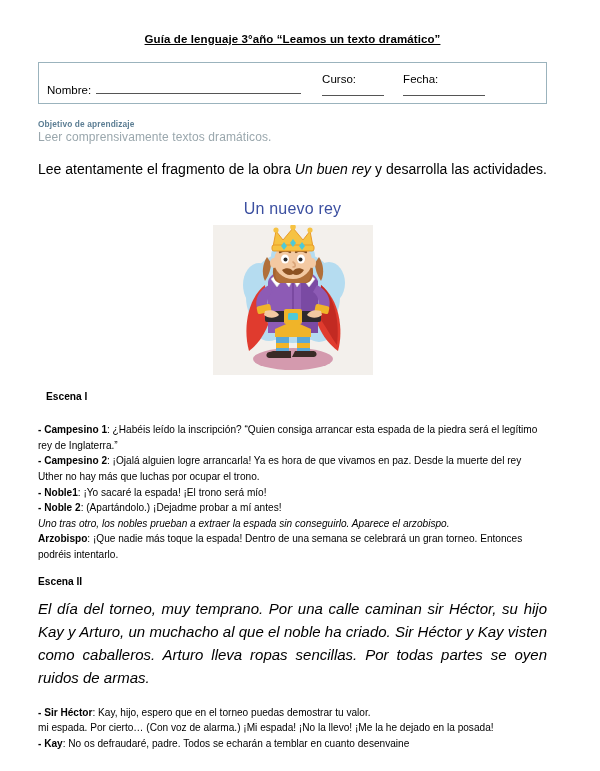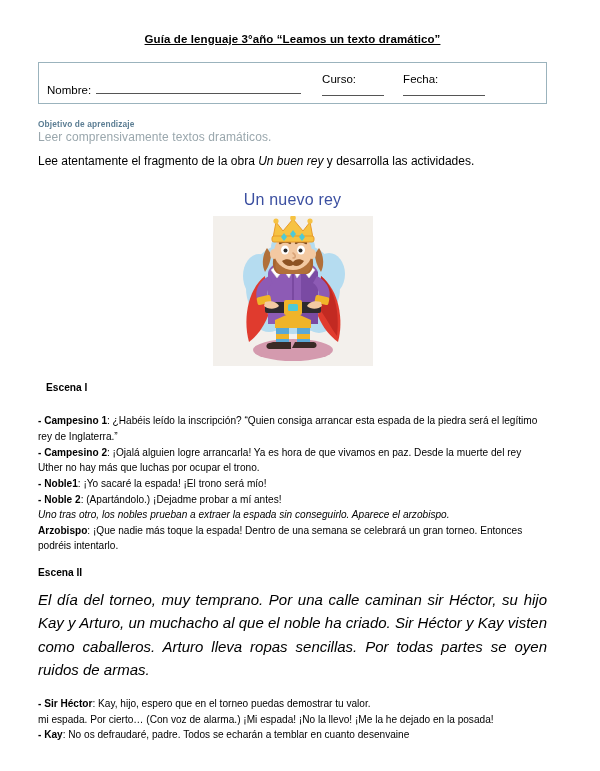--- a/index.html
+++ b/index.html
@@ -78,22 +78,22 @@
     letter-spacing: 0.15px;
   }
   .objective-text {
     font-size: 12px;
     color: #9aa7ad;
     letter-spacing: 0.1px;
   }
 
   
   .instruction {
-    margin-top: 8px;
-    font-size: 12px;
+    margin-top: 14px;
+    font-size: 14px;
     color: #000;
     line-height: 1.3;
   }
   .instruction i { font-style: italic; }
 
   
   .story-title {
     text-align: center;
     font-size: 16px;
     color: #3b4fa0;

